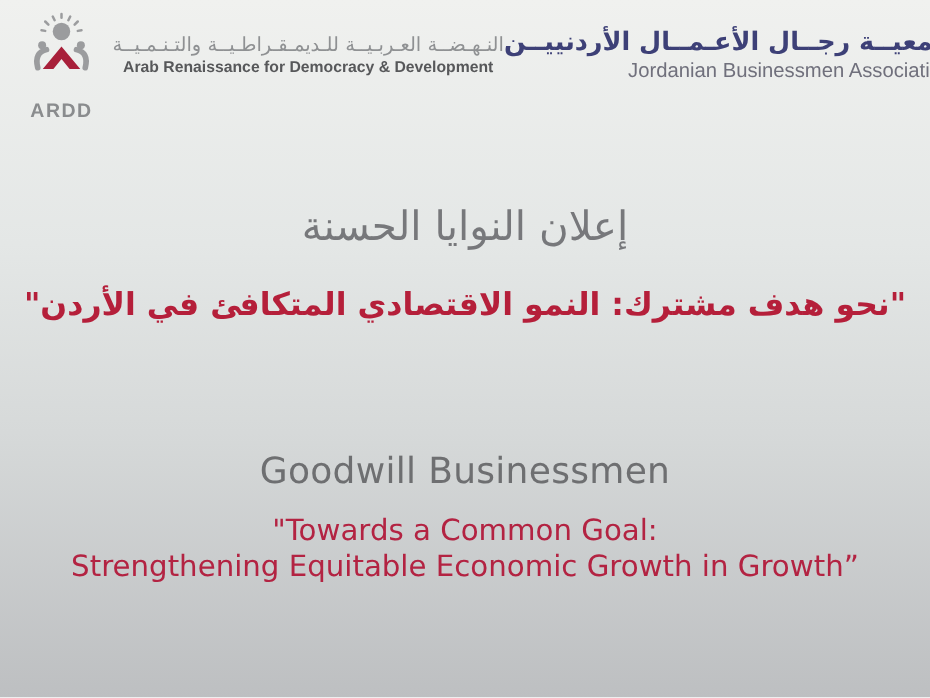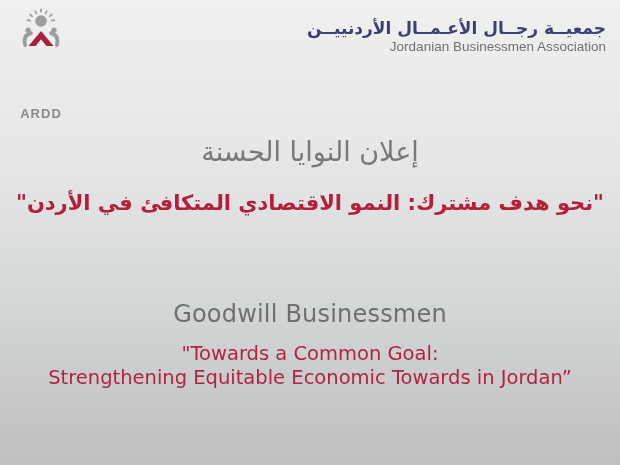--- a/index.html
+++ b/index.html
@@ -12,21 +12,21 @@
     background: linear-gradient(180deg, #f0f1ef 0%, #e4e7e6 35%, #d6d9d9 62%, #bdbfc1 100%);
   }
 
   
   .header {
     position: absolute; top: 0; left: 0; right: 0; height: 80px;
     display: flex; justify-content: space-between; align-items: flex-start;
     padding: 8px 14px 0 16px; box-sizing: border-box;
   }
   .ardd { display: flex; align-items: flex-start; gap: 9px; }
-  .ardd-icon-col { display: flex; flex-direction: column; align-items: center; gap: 40px; }
+  .ardd-icon-col { display: flex; flex-direction: column; align-items: center; }
   .ardd-acronym {
     font-size: 13px; font-weight: bold; color: #8a8c8e; letter-spacing: 1px;
     margin-top: -2px; font-family: "Liberation Sans", sans-serif;
   }
   .ardd-text { margin-top: 15px; text-align: center; }
   .ardd-ar {
     direction: rtl; font-size: 13px; color: #8f9193; white-space: nowrap;
   }
   .ardd-en {
     font-family: "Liberation Sans", sans-serif;
@@ -88,34 +88,38 @@
             </g>
             <circle cx="14.5" cy="26" r="3.2" fill="#9b9c9e"></circle>
             <circle cx="45.5" cy="26" r="3.2" fill="#9b9c9e"></circle>
             <path d="M11 44 Q8 32 18 29.5" stroke="#9b9c9e" stroke-width="4.5" fill="none" stroke-linecap="round"></path>
             <path d="M49 44 Q52 32 42 29.5" stroke="#9b9c9e" stroke-width="4.5" fill="none" stroke-linecap="round"></path>
             <path d="M30 27 L45 45 L36.5 45 L30 37 L23.5 45 L15 45 Z" fill="#a8203a"></path>
           </svg>
         </span>
         <div class="ardd-acronym">ARDD</div>
       </div>
+      <div class="ardd-text">
+        <div class="ardd-ar" dir="rtl">النـهـضــة العـربـيــة للـديمـقـراطـيــة والتـنـمـيــة</div>
+        <div class="ardd-en">Arab Renaissance for Democracy &amp; Development</div>
+      </div>
     </div>
 
     <div class="jba">
       <div class="jba-text">
         <div class="jba-ar" dir="rtl">جمعيــة رجــال الأعـمــال الأردنييــن</div>
         <div class="jba-en">Jordanian Businessmen Association</div>
       </div>
 
     </div>
 
   </div>
 
   <h1 class="line title-ar" dir="rtl">إعلان النوايا الحسنة</h1>
   <h2 class="line subtitle-ar" dir="rtl">"نحو هدف مشترك: النمو الاقتصادي المتكافئ في الأردن"</h2>
 
   <h1 class="line title-en">Goodwill Businessmen</h1>
   <div class="line subtitle-en">
     <div>"Towards a Common Goal:</div>
-    <div>Strengthening Equitable Economic Towards in Jordan”</div>
+    <div>Strengthening Equitable Economic Growth in Growth”</div>
   </div>
 
 </div>
 
 </body></html>

